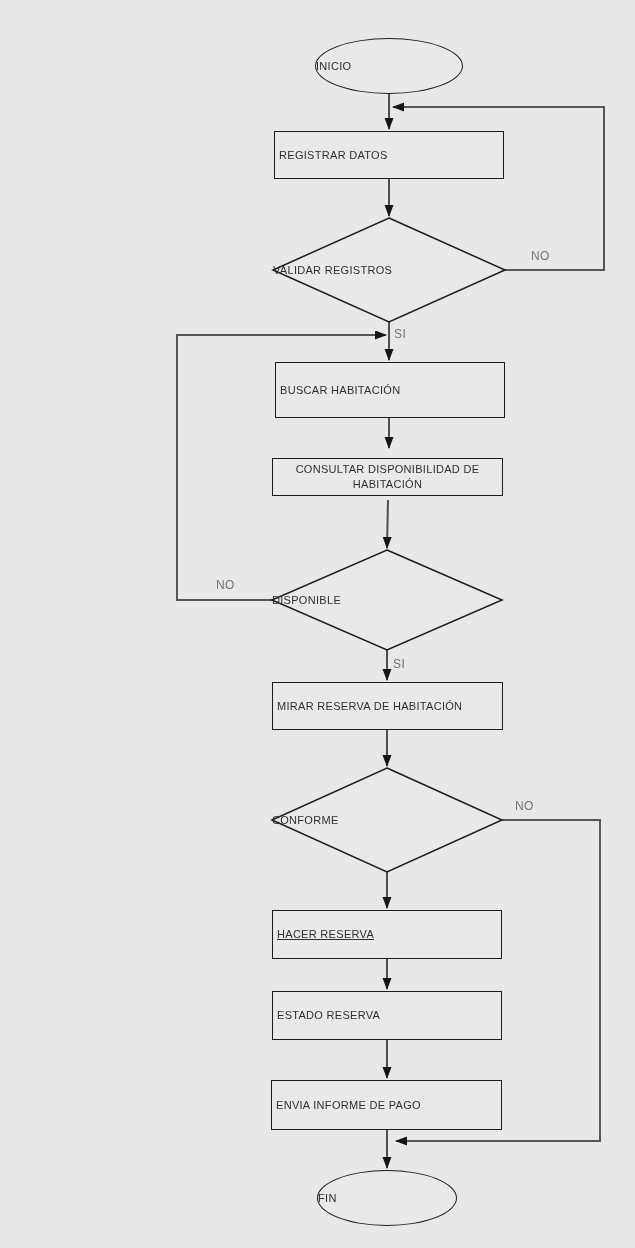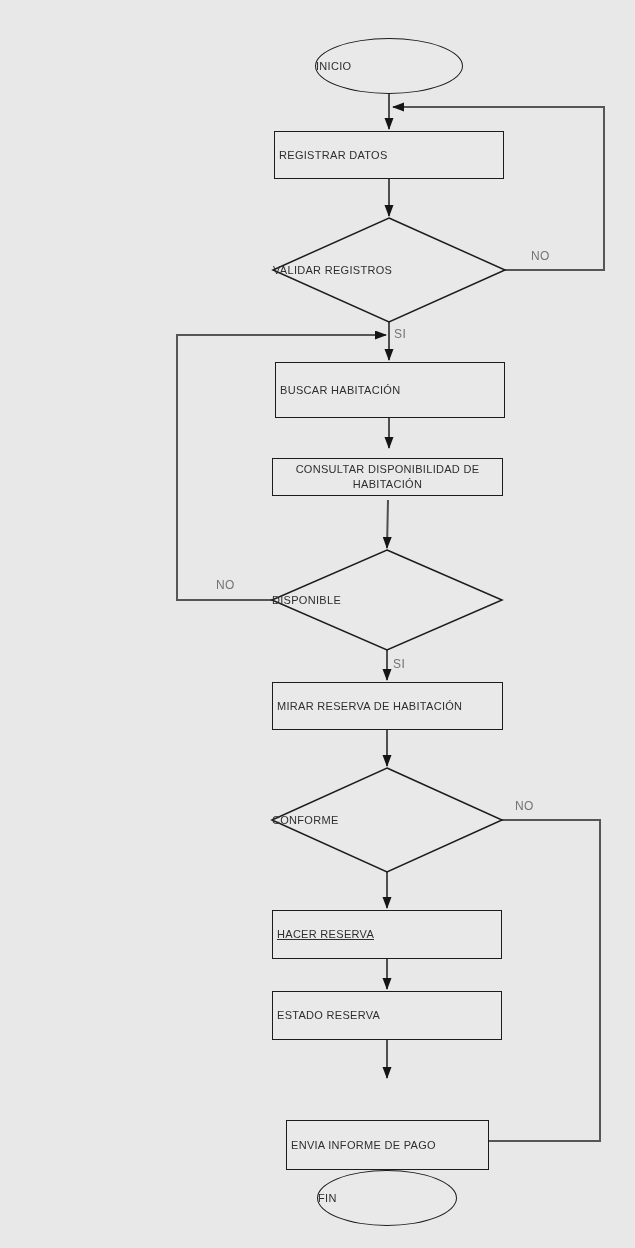--- a/index.html
+++ b/index.html
@@ -119,21 +119,21 @@
   </div>
 
   <div class="node rect-node" style="left:272px; top:910px; width:230px; height:49px;text-decoration:underline;">
     <span>HACER RESERVA</span>
   </div>
 
   <div class="node rect-node" style="left:272px; top:991px; width:230px; height:49px;">
     <span>ESTADO RESERVA</span>
   </div>
 
-  <div class="node rect-node" style="left:286px; top:1080px; width:203px; height:50px;margin-top:40px;">
+  <div class="node rect-node" style="left:271px; top:1080px; width:231px; height:50px;">
     <span>ENVIA INFORME DE PAGO</span>
   </div>
 
   <div class="node oval-node" style="left:317px; top:1170px; width:140px; height:56px;">
     <span>FIN</span>
   </div>
 
   <div class="edge-label" style="left:531px; top:249px;">NO</div>
   <div class="edge-label" style="left:394px; top:327px;">SI</div>
   <div class="edge-label" style="left:216px; top:578px;">NO</div>

